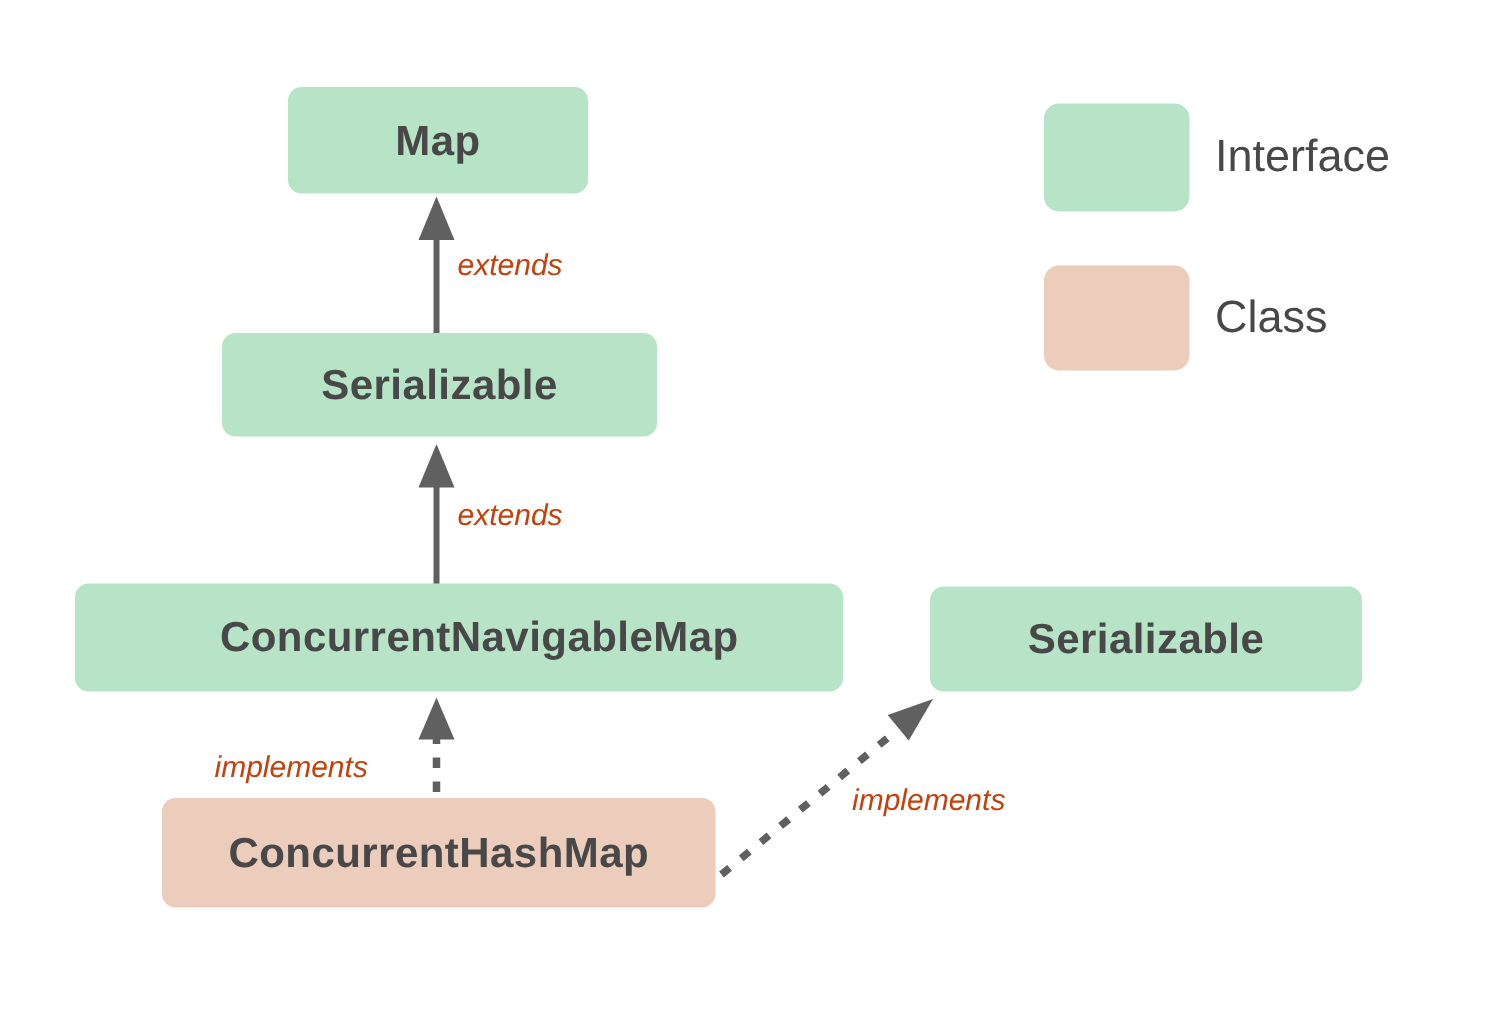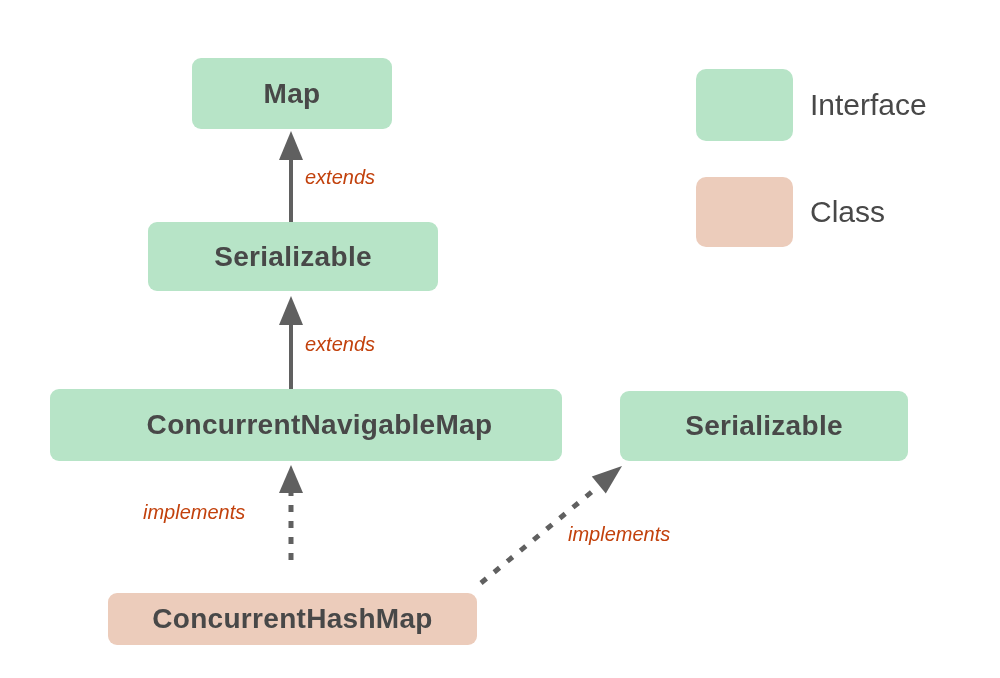--- a/index.html
+++ b/index.html
@@ -33,21 +33,21 @@
     color: #484848;
     letter-spacing: 0.3px;
   }
   .node.interface { background: #b7e4c7; }
   .node.class     { background: #ecccbb; }
 
   #node-map                    { left: 192px; top: 58px;  width: 200px; height: 71px; }
   #node-concurrentmap          { left: 148px; top: 222px; width: 290px; height: 69px; }
   #node-concurrentnavigablemap { left: 50px;  top: 389px; width: 485px; height: 72px; padding-left: 27px; }
   #node-serializable           { left: 620px; top: 391px; width: 288px; height: 70px; }
-  #node-concurrenthashmap      { left: 108px; top: 593px; width: 369px; height: 52px; }
+  #node-concurrenthashmap      { left: 108px; top: 532px; width: 369px; height: 73px; }
 
   .edge-label {
     position: absolute;
     font-style: italic;
     font-size: 20px;
     color: #c2410c;
     white-space: nowrap;
   }
   #edge-label-extends-1    { left: 305px; top: 166px; }
   #edge-label-extends-2    { left: 305px; top: 333px; }

